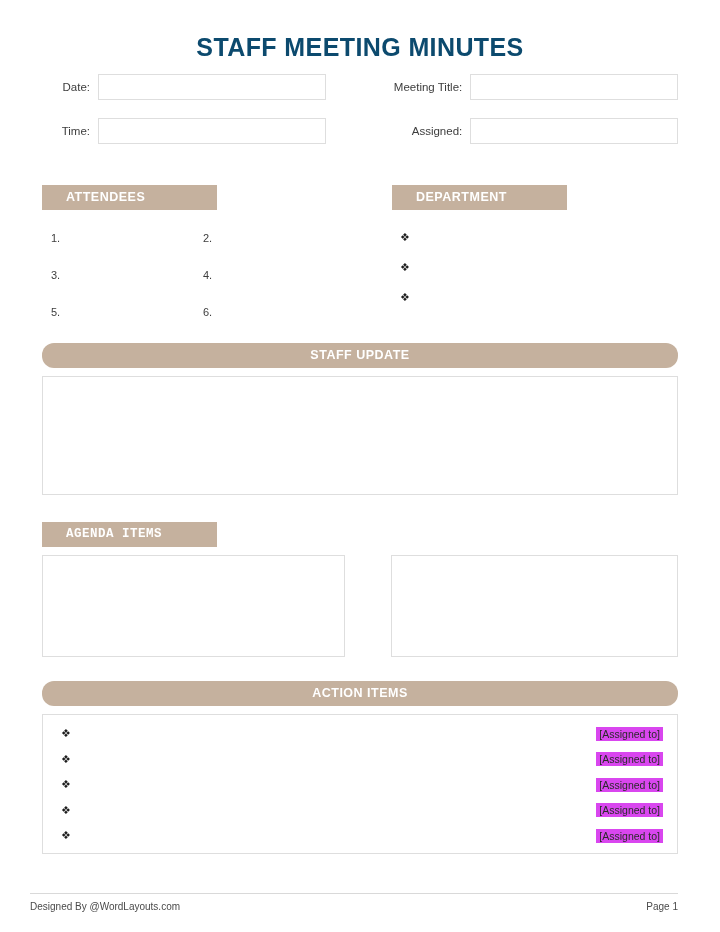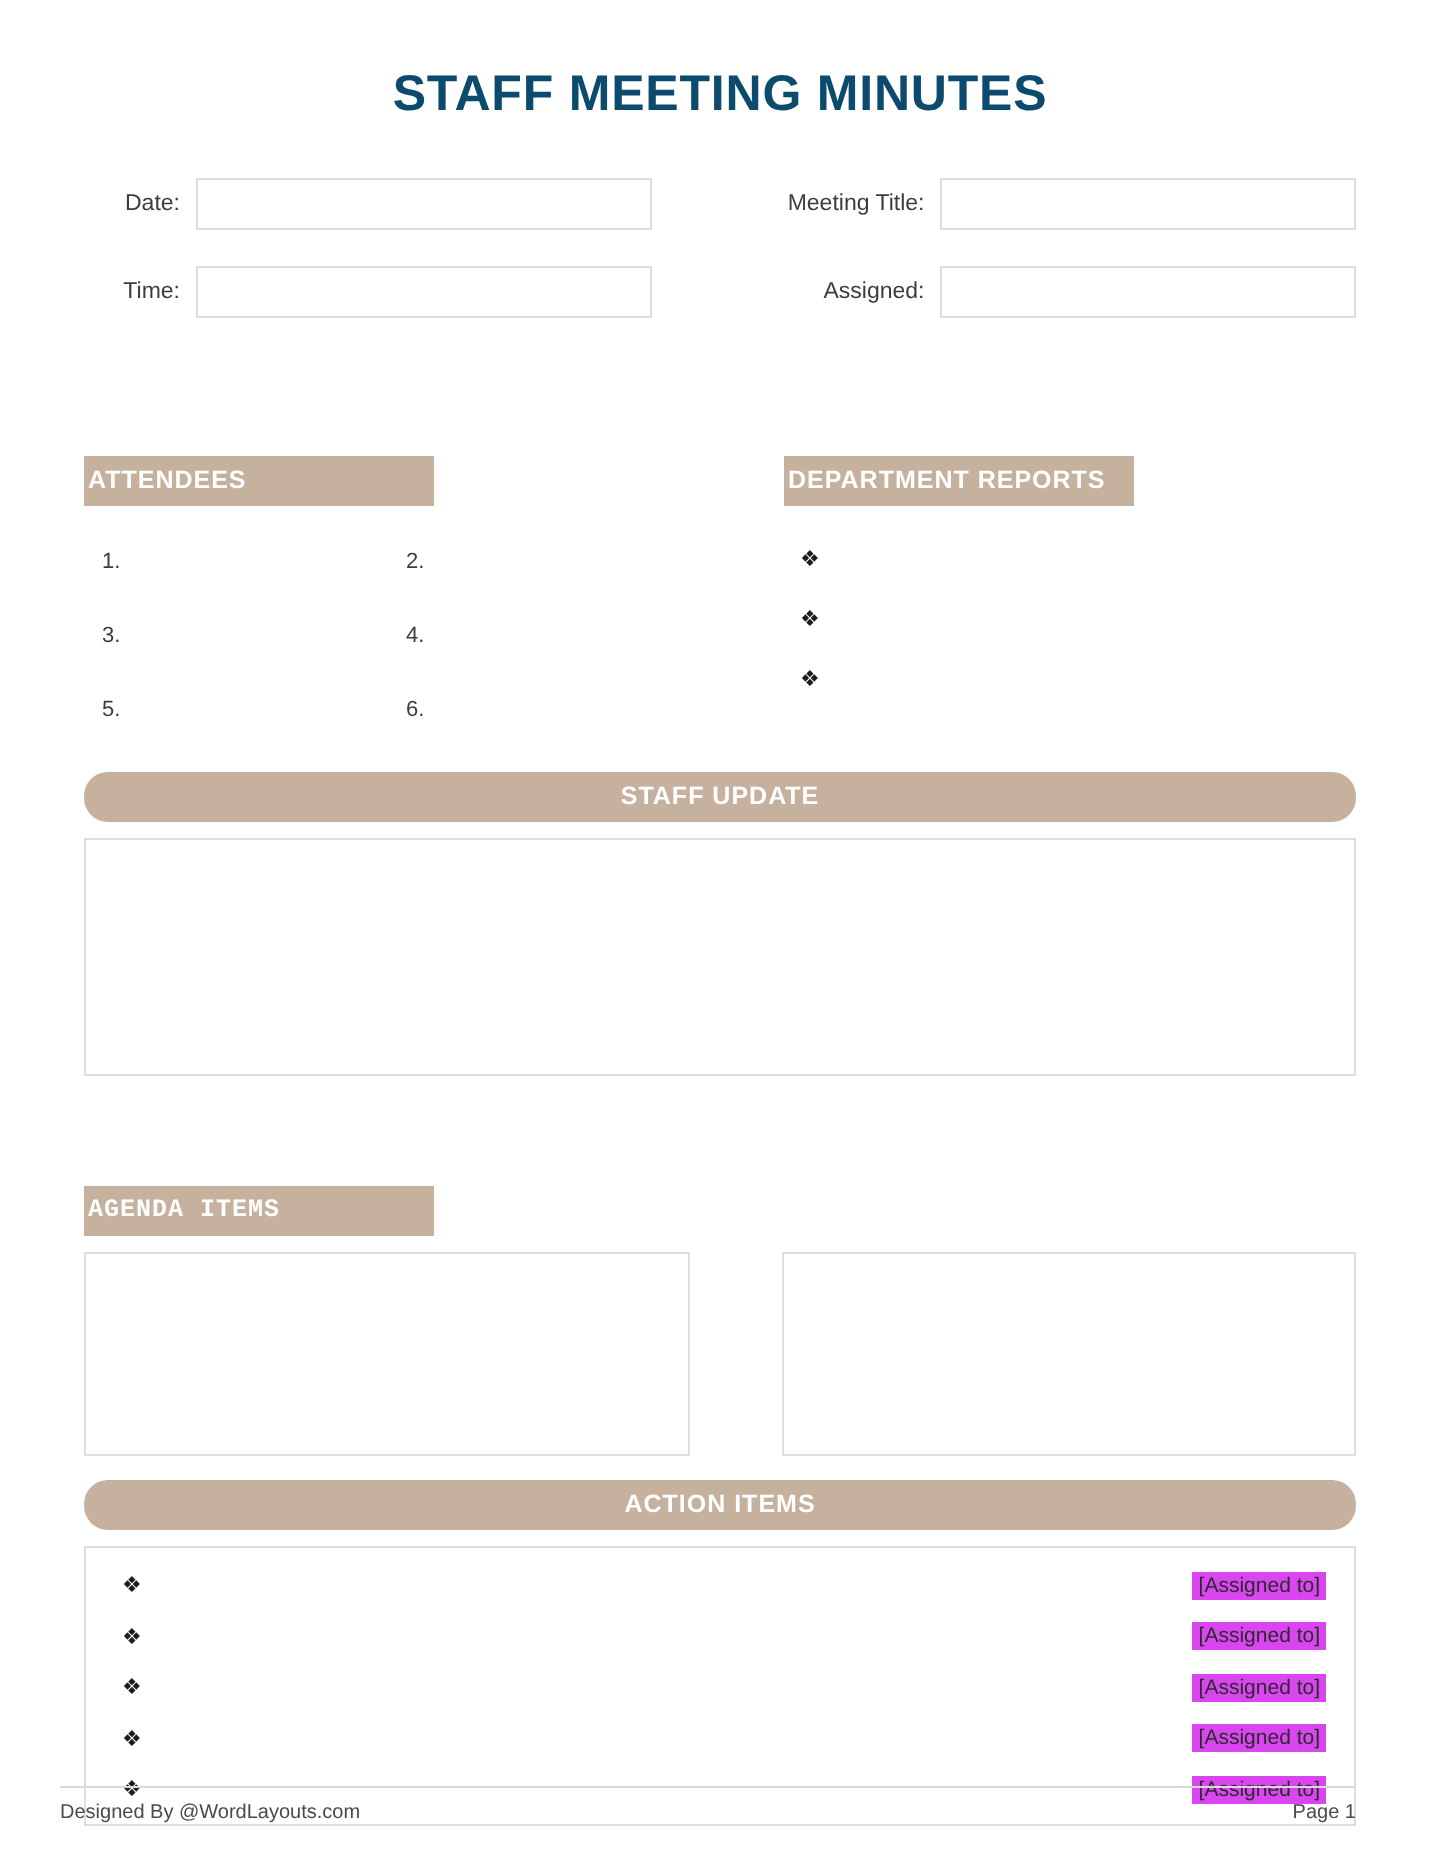--- a/index.html
+++ b/index.html
@@ -32,21 +32,21 @@
     font-weight: bold;
     letter-spacing: 0.4px;
     color: #0c4a6e;
     margin: 0;
     padding-top: 33px;
     padding-bottom: 0;
   }
 
   
   .meta {
-    margin-top: 27px;
+    margin-top: 12px;
     display: flex;
     gap: 16px;
   }
   .meta-col {
     width: 50%;
     box-sizing: border-box;
   }
   .meta-col.left { padding-right: 26px; }
   .meta-col.right { padding-left: 8px; }
 
@@ -83,21 +83,21 @@
   .bar {
     background: #c5b19e;
     color: #ffffff;
     font-size: 12.5px;
     font-weight: bold;
     letter-spacing: 0.5px;
     height: 25px;
     line-height: 25px;
     box-sizing: border-box;
   }
-  .bar.left-align { text-align: left; padding-left: 2px; margin-top: 28px; }
+  .bar.left-align { text-align: left; padding-left: 24px; }
   .bar.center-align { text-align: center; border-radius: 12px; }
   .bar.half { width: 175px; }
   .bar.full { width: 100%; }
 
   
   .two-col {
     margin-top: 5px;
     display: flex;
   }
   .col-left { width: 350px; box-sizing: border-box; }
@@ -273,21 +273,21 @@
     <div class="split-bars">
       <div class="bar left-align half">AGENDA ITEMS</div>
       <div class="gap"></div>
     </div>
     <div class="split-boxes">
       <div class="box-agenda"></div>
       <div class="box-feedback"></div>
     </div>
   </div>
 
-  <div class="section-block" style="margin-top:12px;">
+  <div class="section-block" style="margin-top:24px;">
     <div class="bar center-align full">ACTION ITEMS</div>
     <div class="action-box">
 
       <div class="action-row">
         <span class="action-bullet">❖</span>
         <span class="action-spacer"></span>
         <span class="assigned">[Assigned to]</span>
       </div>
 
       <div class="action-row">

